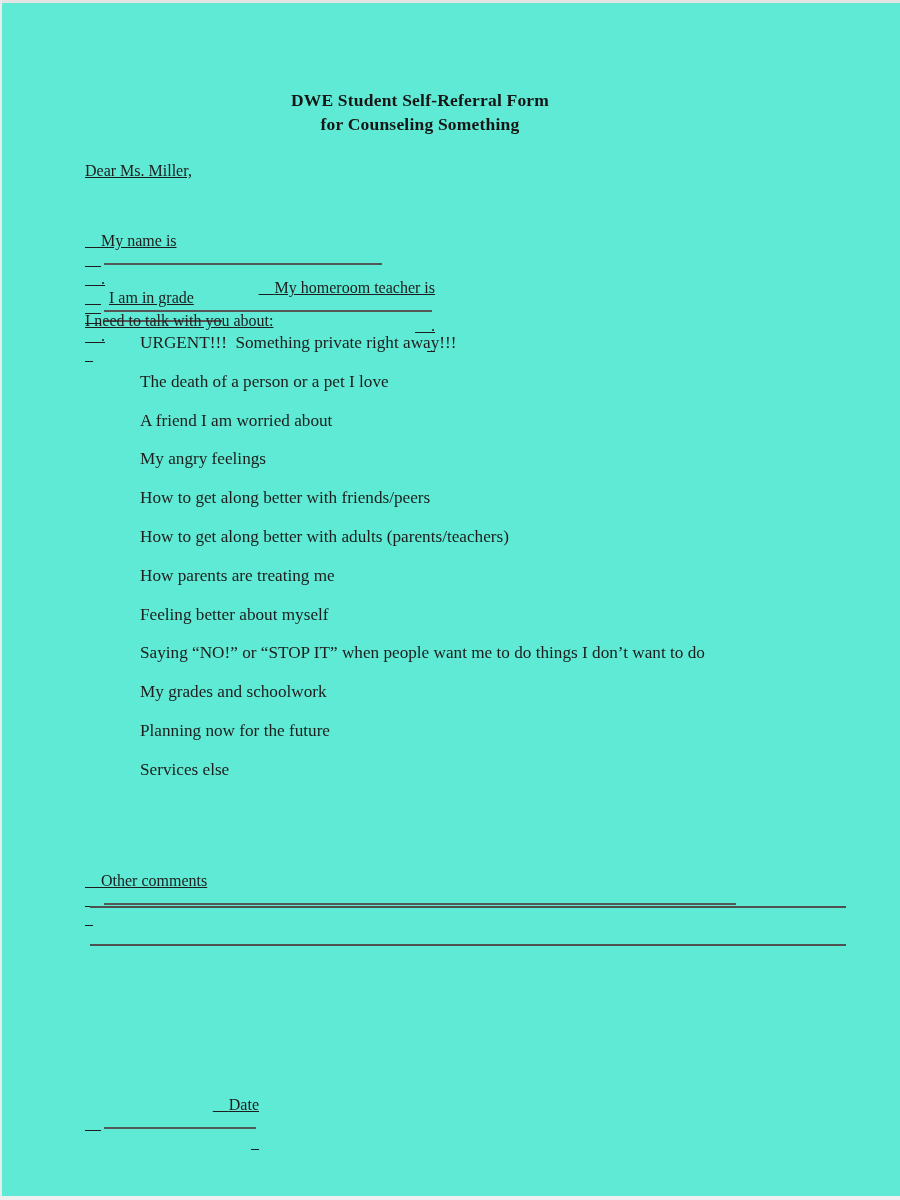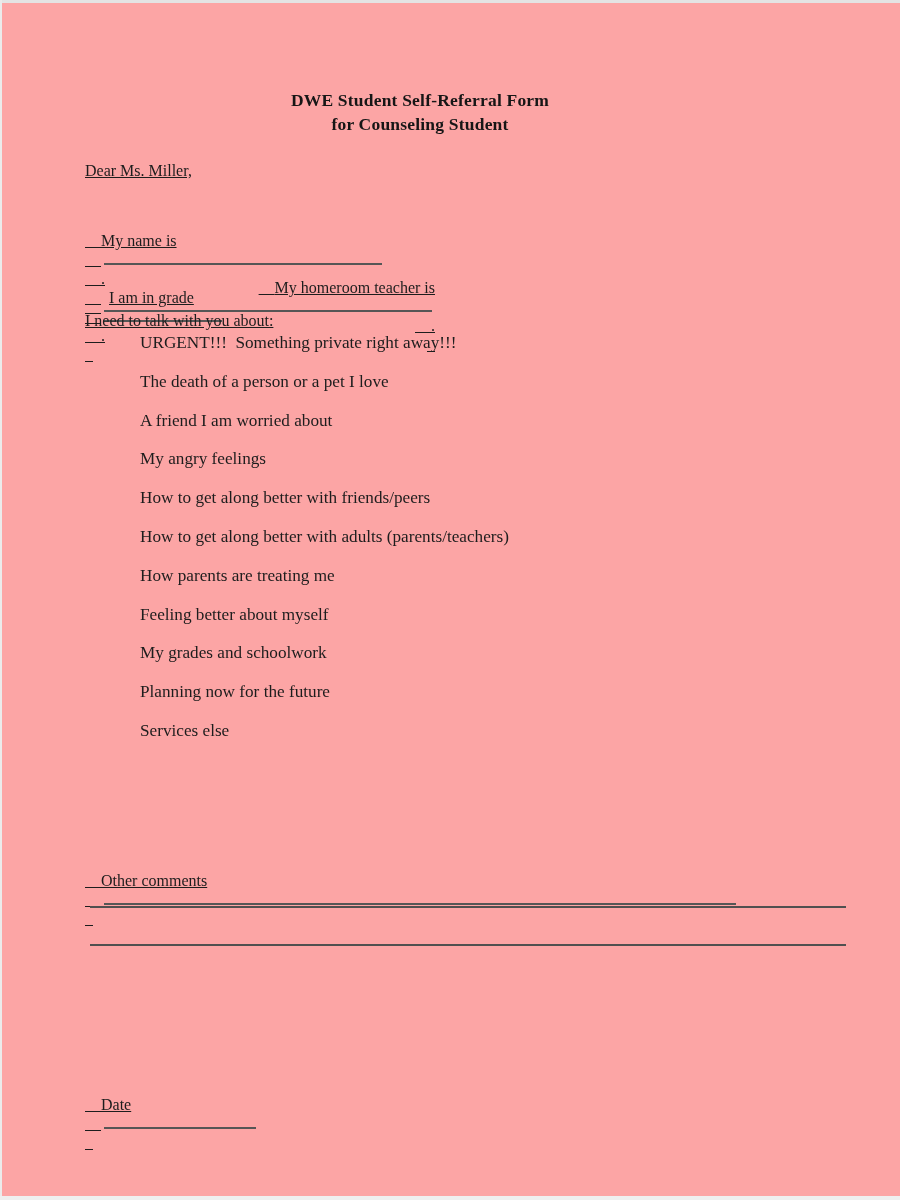--- a/index.html
+++ b/index.html
@@ -4,21 +4,21 @@
 <style>
   html, body {
     margin: 0;
     padding: 0;
     background: #ffffff;
   }
   .page {
     position: relative;
     width: 900px;
     height: 1200px;
-    background: #fca5a5;
+    background: #5eead4;
     overflow: hidden;
     font-family: "Liberation Serif", "DejaVu Serif", serif;
     color: #1d1d1d;
   }
   
   .edge-top    { position:absolute; top:0; left:0; width:900px; height:3px;  background:#e4e4e4; }
   .edge-left   { position:absolute; top:0; left:0; width:2px;  height:1200px; background:#ebebeb; }
   .edge-bottom { position:absolute; bottom:0; left:0; width:900px; height:4px; background:#efefef; }
 
   .title {
@@ -81,33 +81,33 @@
     position: absolute;
     left: 90px;
     width: 756px;
     height: 0;
     border-bottom: 2px solid #505050;
   }
   .cl2 { top: 906px; }
   .cl3 { top: 944px; }
 
   .signed { top: 1001px; left: 85px; }
-  .date   { top: 1076px; left: 85px; }
+  .date   { top: 1076px; left: 85px; text-align: right; }
 </style>
 </head>
 <body>
 
 <div class="page">
   <div class="edge-top"></div>
   <div class="edge-left"></div>
   <div class="edge-bottom"></div>
 
   <div class="title">
     <div>DWE Student Self-Referral Form</div>
-    <div>for Counseling Student</div>
+    <div>for Counseling Something</div>
   </div>
 
   <div class="line dear">Dear Ms. Miller,</div>
 
   <div class="line name-line">
     <span>My name is</span>
     <span class="blank blank-name"></span>
     <span>.</span>
     <span class="grade-prefix">I am in grade</span>
     <span class="blank blank-grade"></span>
@@ -124,20 +124,21 @@
 
   <ul class="topics">
     <li>URGENT!!!  Something private right away!!!</li>
     <li>The death of a person or a pet I love</li>
     <li>A friend I am worried about</li>
     <li>My angry feelings</li>
     <li>How to get along better with friends/peers</li>
     <li>How to get along better with adults (parents/teachers)</li>
     <li>How parents are treating me</li>
     <li>Feeling better about myself</li>
+    <li>Saying “NO!” or “STOP IT” when people want me to do things I don’t want to do</li>
     <li>My grades and schoolwork</li>
     <li>Planning now for the future</li>
     <li>Services else</li>
   </ul>
 
   <div class="line other">
     <span>Other comments</span>
     <span class="blank blank-other"></span>
   </div>
 

